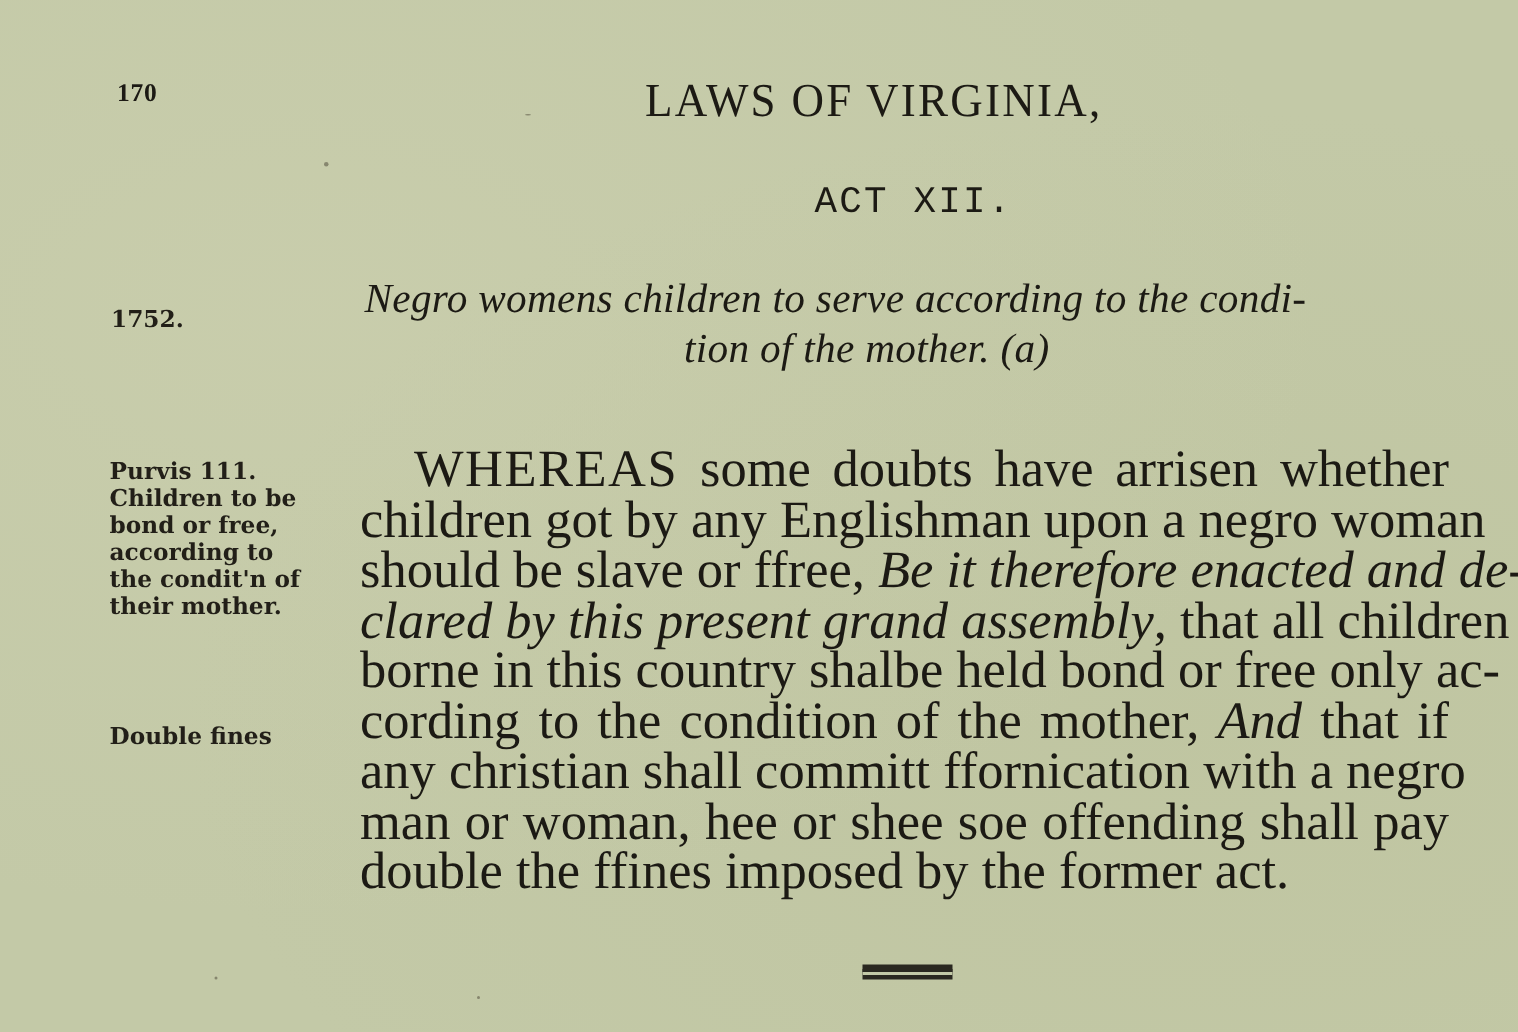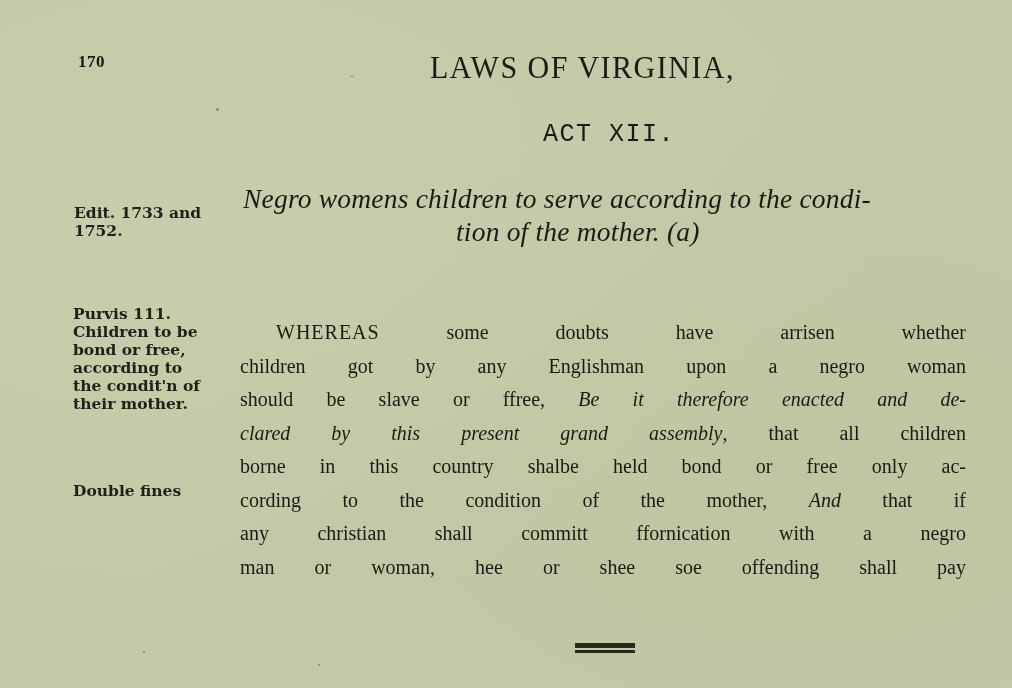--- a/index.html
+++ b/index.html
@@ -86,23 +86,23 @@
       white-space: nowrap;
     }
     .subtitle .line2 {
       display: block;
       padding-left: 213px;
       white-space: nowrap;
     }
     .body-text {
       position: absolute;
       left: 240px;
-      top: 316px;
+      top: 296px;
       width: 726px;
-      font-size: 20px;
+      font-size: 35px;
       line-height: 33.5px;
     }
     .body-line {
       display: block;
       white-space: nowrap;
       text-align: justify;
       text-align-last: justify;
     }
     .body-line.last {
       text-align-last: left;
@@ -137,21 +137,20 @@
 </head>
 <body>
 
 <div class="page">
 
   <div class="page-number">170</div>
   <div class="running-head">LAWS OF VIRGINIA,</div>
   <div class="act-title">ACT XII.</div>
 
   <div class="margin-note edit-note">
-    <div>Edit. 1733 and</div>
     <div>1752.</div>
   </div>
 
   <div class="subtitle">
     <span class="line1">Negro womens children to serve according to the condi-</span>
     <span class="line2">tion of the mother. (a)</span>
   </div>
 
   <div class="margin-note purvis-note">
     <div>Purvis 111.</div>
@@ -168,20 +167,21 @@
 
   <div class="body-text">
     <span class="body-line first"><span class="smallcaps-lead">WHEREAS</span><span> some doubts have arrisen whether</span></span>
     <span class="body-line"><span>children got by any Englishman upon a negro woman</span></span>
     <span class="body-line"><span>should be slave or ffree, </span><span class="it">Be it therefore enacted and de-</span></span>
     <span class="body-line"><span class="it">clared by this present grand assembly</span><span>, that all children</span></span>
     <span class="body-line"><span>borne in this country shalbe held bond or free only ac-</span></span>
     <span class="body-line"><span>cording to the condition of the mother, </span><span class="it">And</span><span> that if</span></span>
     <span class="body-line"><span>any christian shall committ ffornication with a negro</span></span>
     <span class="body-line"><span>man or woman, hee or shee soe offending shall pay</span></span>
+    <span class="body-line last"><span>double the ffines imposed by the former act.</span></span>
   </div>
 
   <div class="ornament"></div>
 
   <div class="speck" style="left:216px;top:108px;"></div>
   <div class="speck" style="left:350px;top:76px;width:4px;height:1px;"></div>
   <div class="speck" style="left:318px;top:664px;width:2px;height:2px;"></div>
   <div class="speck" style="left:143px;top:651px;width:2px;height:2px;"></div>
 </div>
 

